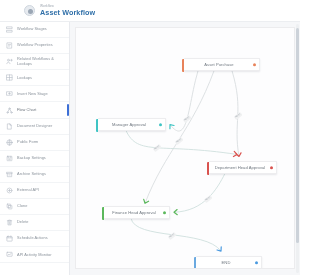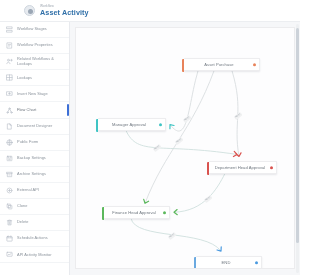--- a/index.html
+++ b/index.html
@@ -206,21 +206,21 @@
 </style>
 </head>
 <body>
 
 <div id="app">
 
   <div id="header">
     <div id="avatar"></div>
     <div id="title-block">
       <span id="eyebrow">Workflow</span>
-      <span id="page-title">Asset Activity</span>
+      <span id="page-title">Asset Workflow</span>
     </div>
   </div>
 
   <nav id="sidebar">
       <div class="nav-item">
         <span class="ico">
           <svg viewBox="0 0 16 16">
             <rect x="2" y="2" width="12" height="4" stroke="currentColor" fill="none" stroke-width="1.4" stroke-linecap="round" stroke-linejoin="round"></rect>
             <rect x="2" y="10" width="12" height="4" stroke="currentColor" fill="none" stroke-width="1.4" stroke-linecap="round" stroke-linejoin="round"></rect>
           </svg>

